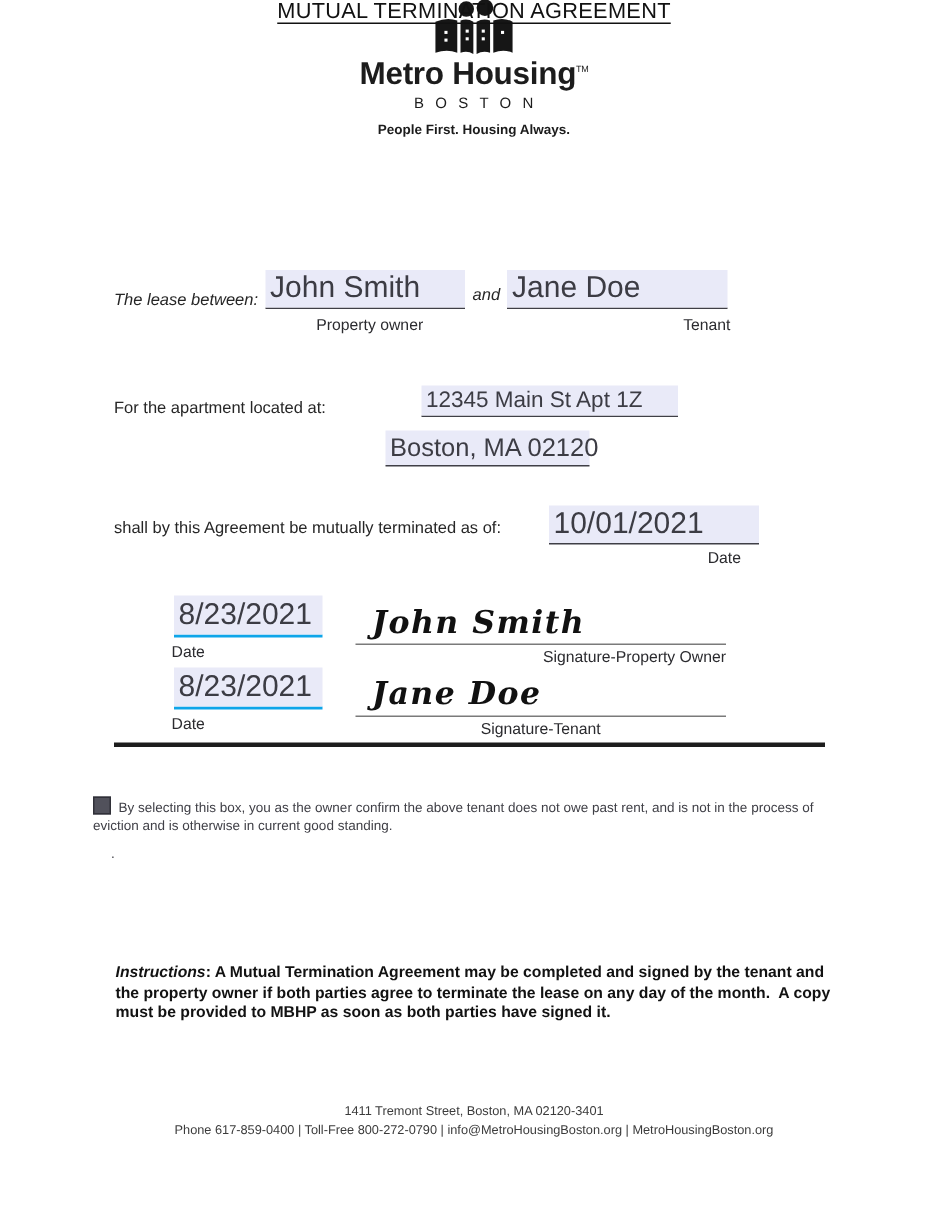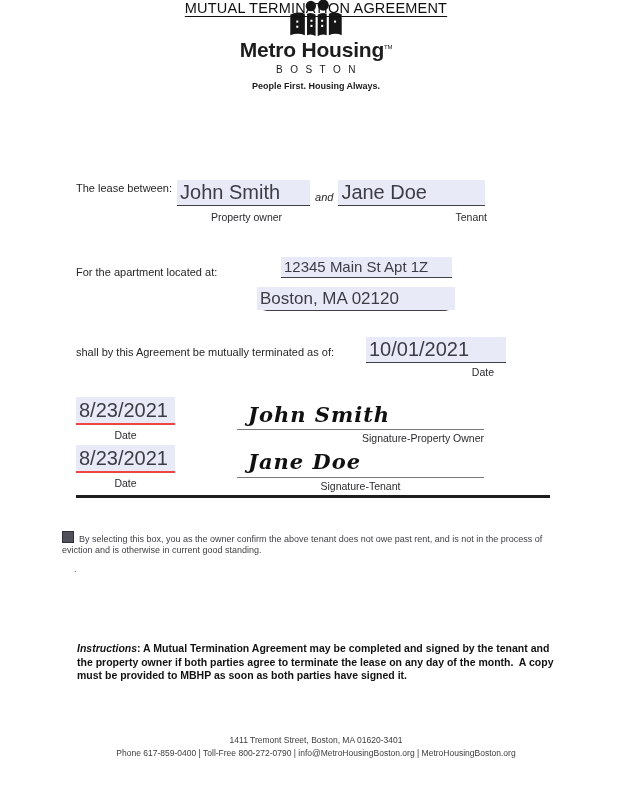--- a/index.html
+++ b/index.html
@@ -22,32 +22,32 @@
     color:#111; text-decoration:underline; text-underline-offset:3px; letter-spacing:0.2px; }
 
   
   .body-text { font-size:11px; color:#262626; }
   .field-wrap { display:inline-block; border-bottom:1.5px solid #3f3f46; }
   .field-val { background:#e9eaf8; color:#3c3c44; padding:0 3px; white-space:nowrap; display:block; }
   .small-label { font-size:10.5px; color:#2b2b2f; }
 
   
   .lease-row { left:76px; top:180px; display:flex; align-items:flex-end; }
-  .lease-row .prefix { margin:0 5px 12px 0; white-space:nowrap; }
+  .lease-row .prefix { margin:0 5px 0 0; white-space:nowrap;font-style:italic; }
   .lease-row .conj { margin:0 5px 3px 5px;font-style:italic; }
   .w-owner { width:133px; }
   .w-tenant { width:147px; }
   .val-20 { font-size:20px; line-height:25px; }
 
   
   .val-15 { font-size:15px; line-height:20px; }
   .val-17 { font-size:17px; line-height:23px; }
 
   
-  .sig-date-wrap { border-bottom:2px solid #ef4444; display:inline-block; }
+  .sig-date-wrap { border-bottom:2px solid #0ea5e9; display:inline-block;margin-left:40px; }
   .sig-line { border-top:1.8px solid #7a7a7a; height:0; }
   .script-sig { font-family:"DejaVu Serif", serif; font-style:italic; font-weight:700;
     font-size:21px; color:#111; letter-spacing:1px; white-space:nowrap; }
 
   .divider-rule { background:#1d1d1d; height:2.5px; }
 
   
   .confirm-block { font-size:9px; line-height:11.5px; color:#3f3f46; }
   .checkbox { display:inline-block; width:10px; height:10px; background:#51515b;
     border:1.5px solid #303038; margin-right:5px; vertical-align:-1.5px; }
@@ -106,21 +106,21 @@
       <span class="field-val val-20">Jane Doe</span>
     </span>
   </div>
   <div class="abs small-label" style="left:180px; top:211px; width:133px; text-align:center;">Property owner</div>
   <div class="abs small-label" style="left:340px; top:211px; width:147px; text-align:right;">Tenant</div>
 
   <div class="abs body-text" style="left:76px; top:266px;">For the apartment located at:</div>
   <span class="abs field-wrap" style="left:235px; top:257px; width:171px;margin-left:46px;">
     <span class="field-val val-15">12345 Main St Apt 1Z</span>
   </span>
-  <span class="abs field-wrap" style="left:257px; top:287px; width:198px;border-radius:10px;">
+  <span class="abs field-wrap" style="left:257px; top:287px; width:136px;">
     <span class="field-val val-17">Boston, MA 02120</span>
   </span>
 
   <div class="abs body-text" style="left:76px; top:346px;">shall by this Agreement be mutually terminated as of:</div>
   <span class="abs field-wrap" style="left:366px; top:337px; width:140px;">
     <span class="field-val val-20">10/01/2021</span>
   </span>
   <div class="abs small-label" style="left:366px; top:366px; width:128px; text-align:right;">Date</div>
 
   <span class="abs sig-date-wrap" style="left:76px; top:397px; width:99px;">
@@ -144,17 +144,17 @@
   <div class="abs confirm-block" style="left:62px; top:531px; width:508px;">
     <span class="checkbox"></span><span>By selecting this box, you as the owner confirm the above tenant does not owe past rent, and is not in the process of eviction and is otherwise in current good standing.</span>
   </div>
   <div class="abs stray-period" style="left:74px; top:564px;">.</div>
 
   <div class="abs instructions" style="left:77px; top:642px; width:488px;">
     <span class="ital">Instructions</span><span class="rest">: A Mutual Termination Agreement may be completed and signed by the tenant and the property owner if both parties agree to terminate the lease on any day of the month.  A copy must be provided to MBHP as soon as both parties have signed it.</span>
   </div>
 
   <div class="abs footer">
-    <div>1411 Tremont Street, Boston, MA 01620-3401</div>
+    <div>1411 Tremont Street, Boston, MA 02120-3401</div>
     <div>Phone 617-859-0400 | Toll-Free 800-272-0790 | info@MetroHousingBoston.org | MetroHousingBoston.org</div>
   </div>
 
 </div>
 
 </body></html>

